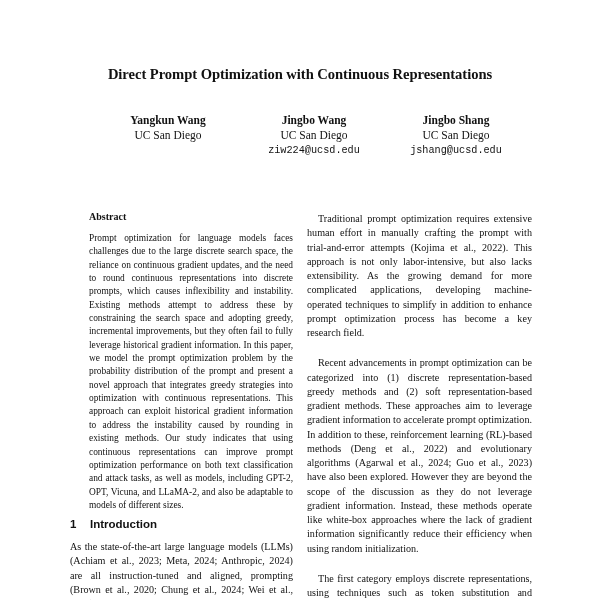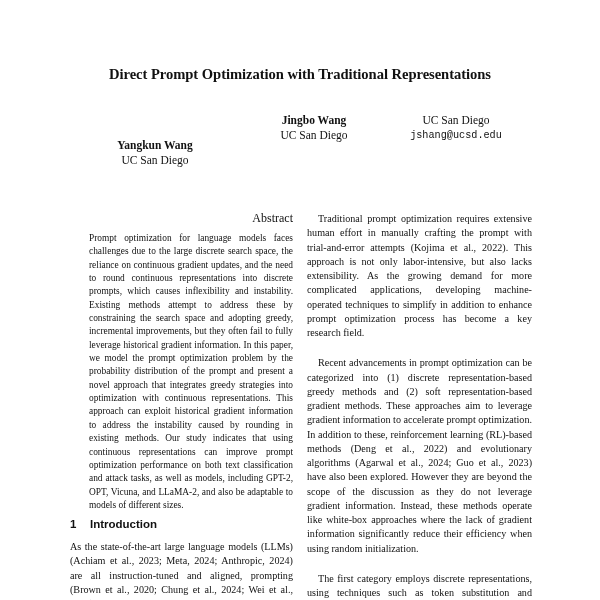--- a/index.html
+++ b/index.html
@@ -8,60 +8,62 @@
   #title {
     position: absolute; top: 66px; left: 0; width: 600px; text-align: center;
     font-family: "Liberation Serif", serif; font-weight: bold; font-size: 14.6px; letter-spacing: -0.05px;
   }
   .author {
     position: absolute; top: 113px; width: 160px; text-align: center;
     font-family: "Liberation Serif", serif; font-size: 11.5px; line-height: 15px;
   }
   .author .name { font-weight: bold; }
   .author .email { font-family: "Liberation Mono", monospace; font-size: 10.2px; }
-  #author-1 { left: 75px; margin-top: 25px; }
+  #author-1 { left: 88px; }
   #author-2 { left: 234px; }
   #author-3 { left: 376px; }
 
   .col {
     position: absolute; font-family: "Liberation Serif", serif; font-size: 10.15px;
     line-height: 14.25px; text-align: justify; hyphens: auto;
   }
   #abstract-heading {
-    position: absolute; top: 211px; left: 89px; width: 204px; text-align: right;
-    font-family: "Liberation Serif", serif; font-weight: normal; font-size: 12px;
+    position: absolute; top: 211px; left: 89px; width: 204px; text-align: left;
+    font-family: "Liberation Serif", serif; font-weight: bold; font-size: 10px;
   }
   #abstract-body { top: 232px; left: 89px; width: 204px; font-size: 9.4px; line-height: 13.35px; }
 
   #intro-heading {
     position: absolute; top: 518px; left: 70px;
     font-family: Liberation Sans, sans-serif; font-weight: bold; font-size: 11.5px;
   }
   #intro-heading .num { display: inline-block; width: 20px; }
   #intro-body { top: 540px; left: 70px; width: 223px; }
 
   #right-col { top: 212px; left: 307px; width: 225px; }
   #right-col p { margin: 0; text-indent: 11px; }
   #right-col p + p { margin-top: 16px; }
   p { margin: 0; }
 </style>
 </head>
 <body>
 
-<div id="title">Direct Prompt Optimization with Traditional Representations</div>
+<div id="title">Direct Prompt Optimization with Continuous Representations</div>
 
 <div class="author" id="author-1">
   <div class="name">Yangkun Wang</div>
   <div>UC San Diego</div>
 </div>
 <div class="author" id="author-2">
   <div class="name">Jingbo Wang</div>
   <div>UC San Diego</div>
+  <div class="email">ziw224@ucsd.edu</div>
 </div>
 <div class="author" id="author-3">
+  <div class="name">Jingbo Shang</div>
   <div>UC San Diego</div>
   <div class="email">jshang@ucsd.edu</div>
 </div>
 
 <div id="abstract-heading">Abstract</div>
 <div class="col" id="abstract-body">
   <p>Prompt optimization for language models faces challenges due to the large discrete search space, the reliance on continuous gradient updates, and the need to round continuous representations into discrete prompts, which causes inflexibility and instability. Existing methods attempt to address these by constraining the search space and adopting greedy, incremental improvements, but they often fail to fully leverage historical gradient information. In this paper, we model the prompt optimization problem by the probability distribution of the prompt and present a novel approach that integrates greedy strategies into optimization with continuous representations. This approach can exploit historical gradient information to address the instability caused by rounding in existing methods. Our study indicates that using continuous representations can improve prompt optimization performance on both text classification and attack tasks, as well as models, including GPT-2, OPT, Vicuna, and LLaMA-2, and also be adaptable to models of different sizes.</p>
 </div>
 
 <div id="intro-heading">

